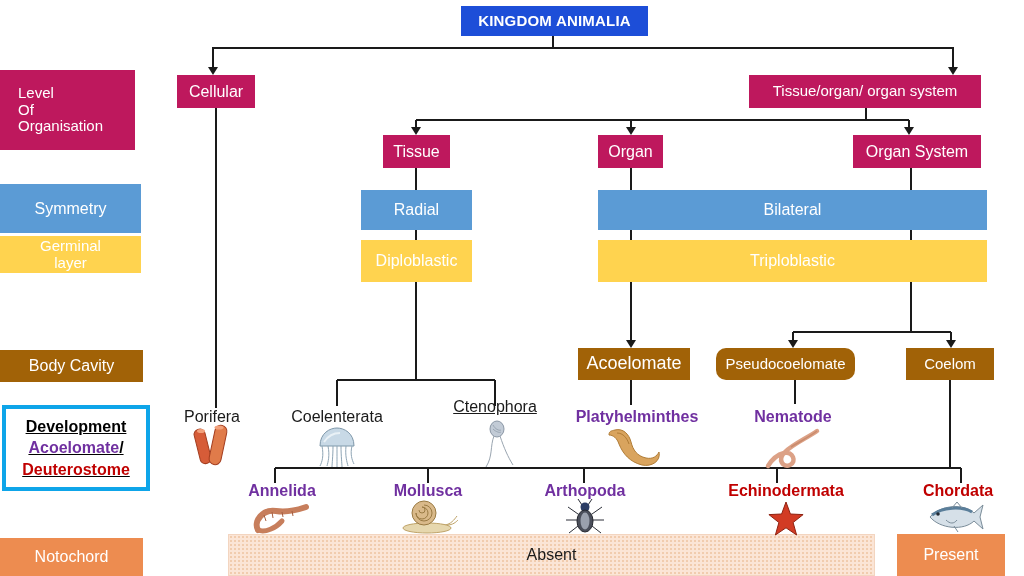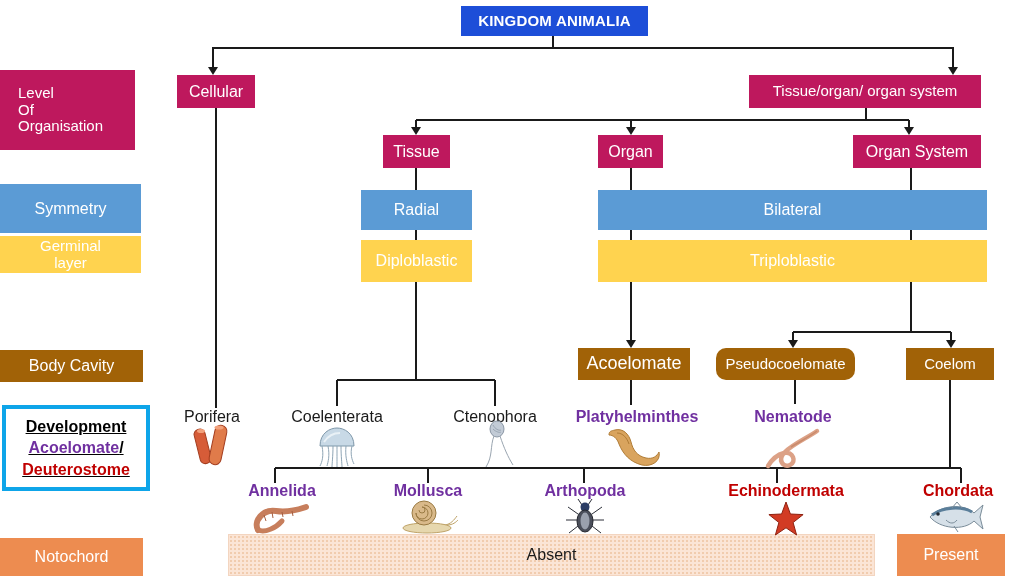--- a/index.html
+++ b/index.html
@@ -106,21 +106,21 @@
 
   <div class="box yellow" style="left:361px;top:240px;width:111px;height:42px;">Diploblastic</div>
   <div class="box yellow" style="left:598px;top:240px;width:389px;height:42px;">Triploblastic</div>
 
   <div class="box peach" style="left:578px;top:348px;width:112px;height:32px;font-size:18px;">Acoelomate</div>
   <div class="box peach" style="left:716px;top:348px;width:139px;height:32px;font-size:15px;border-radius:10px;">Pseudocoelomate</div>
   <div class="box peach" style="left:906px;top:348px;width:88px;height:32px;font-size:15px;">Coelom</div>
 
   <div class="taxon" style="left:147px;top:408px;width:130px;">Porifera</div>
   <div class="taxon" style="left:272px;top:408px;width:130px;">Coelenterata</div>
-  <div class="taxon" style="left:430px;top:408px;width:130px;">Ctenophora</div>
+  <div class="taxon" style="left:430px;top:398px;width:130px;text-decoration:underline;">Ctenophora</div>
   <div class="taxon purple" style="left:567px;top:408px;width:140px;">Platyhelminthes</div>
   <div class="taxon purple" style="left:728px;top:408px;width:130px;">Nematode</div>
 
   <div class="taxon purple" style="left:217px;top:482px;width:130px;">Annelida</div>
   <div class="taxon purple" style="left:363px;top:482px;width:130px;">Mollusca</div>
   <div class="taxon purple" style="left:520px;top:482px;width:130px;">Arthopoda</div>
   <div class="taxon darkred" style="left:716px;top:482px;width:140px;">Echinodermata</div>
   <div class="taxon darkred" style="left:893px;top:482px;width:130px;">Chordata</div>
 
   <div class="box absent-box" style="left:228px;top:534px;width:647px;height:42px;">Absent</div>

